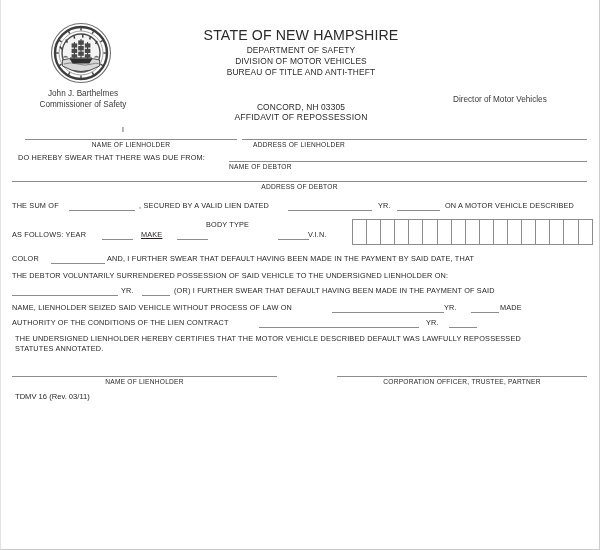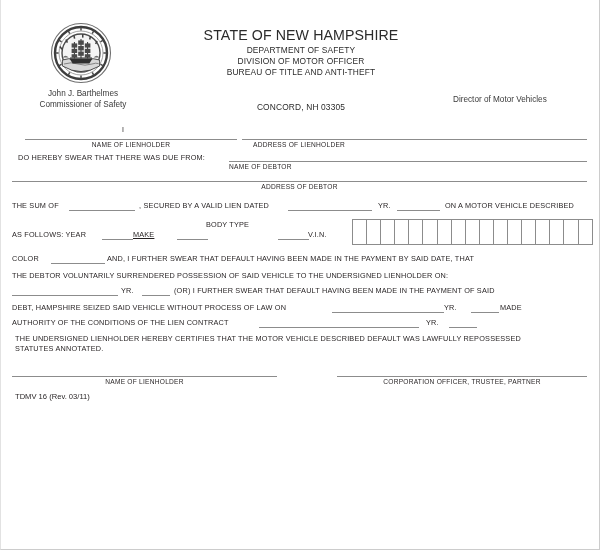--- a/index.html
+++ b/index.html
@@ -215,26 +215,27 @@
         </g>
       </g>
     </svg>
   </div>
 
   <div class="abs officer-name">John J. Barthelmes</div>
   <div class="abs officer-title">Commissioner of Safety</div>
 
   <div class="abs hdr-state">STATE OF NEW HAMPSHIRE</div>
   <div class="abs hdr-line hdr-dept">DEPARTMENT OF SAFETY</div>
-  <div class="abs hdr-line hdr-div">DIVISION OF MOTOR OFFICER</div>
+  <div class="abs hdr-line hdr-div">DIVISION OF MOTOR VEHICLES</div>
   <div class="abs hdr-line hdr-bur">BUREAU OF TITLE AND ANTI-THEFT</div>
   <div class="abs hdr-line hdr-city">CONCORD, NH 03305</div>
 
   <div class="abs director">Director of Motor Vehicles</div>
 
+  <div class="abs affidavit">AFFIDAVIT OF REPOSSESSION</div>
 
   <div class="abs initial-mark" style="left:121px; top:126px;">I</div>
 
   <div class="abs rule" style="left:24px; top:139px; width:212px;"></div>
   <div class="abs cap cap-c" style="left:24px; top:141px; width:212px;">NAME OF LIENHOLDER</div>
 
   <div class="abs rule" style="left:241px; top:139px; width:345px;"></div>
   <div class="abs cap" style="left:252px; top:141px;">ADDRESS OF LIENHOLDER</div>
 
   <div class="abs body-txt" style="left:11px; top:153px;margin-left:6px;">DO HEREBY SWEAR THAT THERE WAS DUE FROM:</div>
@@ -251,21 +252,21 @@
   <div class="abs body-txt" style="left:138px; top:201px;text-align:center;">, SECURED BY A VALID LIEN DATED</div>
   <div class="abs rule" style="left:287px; top:210px; width:84px;"></div>
 
   <div class="abs body-txt" style="left:377px; top:201px;">YR.</div>
   <div class="abs rule" style="left:396px; top:210px; width:43px;"></div>
 
   <div class="abs body-txt" style="left:444px; top:201px;">ON A MOTOR VEHICLE DESCRIBED</div>
 
   <div class="abs body-txt" style="left:11px; top:230px;">AS FOLLOWS: YEAR</div>
   <div class="abs rule" style="left:101px; top:239px; width:31px;"></div>
-  <div class="abs body-txt" style="left:132px; top:230px;text-decoration:underline;">MAKE</div>
+  <div class="abs body-txt" style="left:140px; top:230px;text-decoration:underline;">MAKE</div>
   <div class="abs rule" style="left:176px; top:239px; width:31px;"></div>
   <div class="abs body-txt" style="left:205px; top:220px;">BODY TYPE</div>
   <div class="abs rule" style="left:277px; top:239px; width:31px;"></div>
   <div class="abs body-txt" style="left:307px; top:230px;">V.I.N.</div>
 
   <div class="abs vin-grid">
     <span class="vin-cell"></span>
     <span class="vin-cell"></span>
     <span class="vin-cell"></span>
     <span class="vin-cell"></span>
@@ -288,21 +289,21 @@
   <div class="abs rule" style="left:50px; top:263px; width:54px;"></div>
   <div class="abs body-txt" style="left:106px; top:254px;">AND, I FURTHER SWEAR THAT DEFAULT HAVING BEEN MADE IN THE PAYMENT BY SAID DATE, THAT</div>
 
   <div class="abs body-txt" style="left:11px; top:271px;">THE DEBTOR VOLUNTARILY SURRENDERED POSSESSION OF SAID VEHICLE TO THE UNDERSIGNED LIENHOLDER ON:</div>
 
   <div class="abs rule" style="left:11px; top:295px; width:106px;"></div>
   <div class="abs body-txt" style="left:120px; top:286px;">YR.</div>
   <div class="abs rule" style="left:141px; top:295px; width:28px;"></div>
   <div class="abs body-txt" style="left:173px; top:286px;">(OR) I FURTHER SWEAR THAT DEFAULT HAVING BEEN MADE IN THE PAYMENT OF SAID</div>
 
-  <div class="abs body-txt" style="left:11px; top:303px;">DEBT, HAMPSHIRE SEIZED SAID VEHICLE WITHOUT PROCESS OF LAW ON</div>
+  <div class="abs body-txt" style="left:11px; top:303px;">NAME, LIENHOLDER SEIZED SAID VEHICLE WITHOUT PROCESS OF LAW ON</div>
   <div class="abs rule" style="left:331px; top:312px; width:112px;"></div>
   <div class="abs body-txt" style="left:443px; top:303px;">YR.</div>
   <div class="abs rule" style="left:470px; top:312px; width:28px;"></div>
   <div class="abs body-txt" style="left:499px; top:303px;">MADE</div>
 
   <div class="abs body-txt" style="left:11px; top:318px;">AUTHORITY OF THE CONDITIONS OF THE LIEN CONTRACT</div>
   <div class="abs rule" style="left:258px; top:327px; width:160px;"></div>
   <div class="abs body-txt" style="left:425px; top:318px;">YR.</div>
   <div class="abs rule" style="left:448px; top:327px; width:28px;"></div>
 

